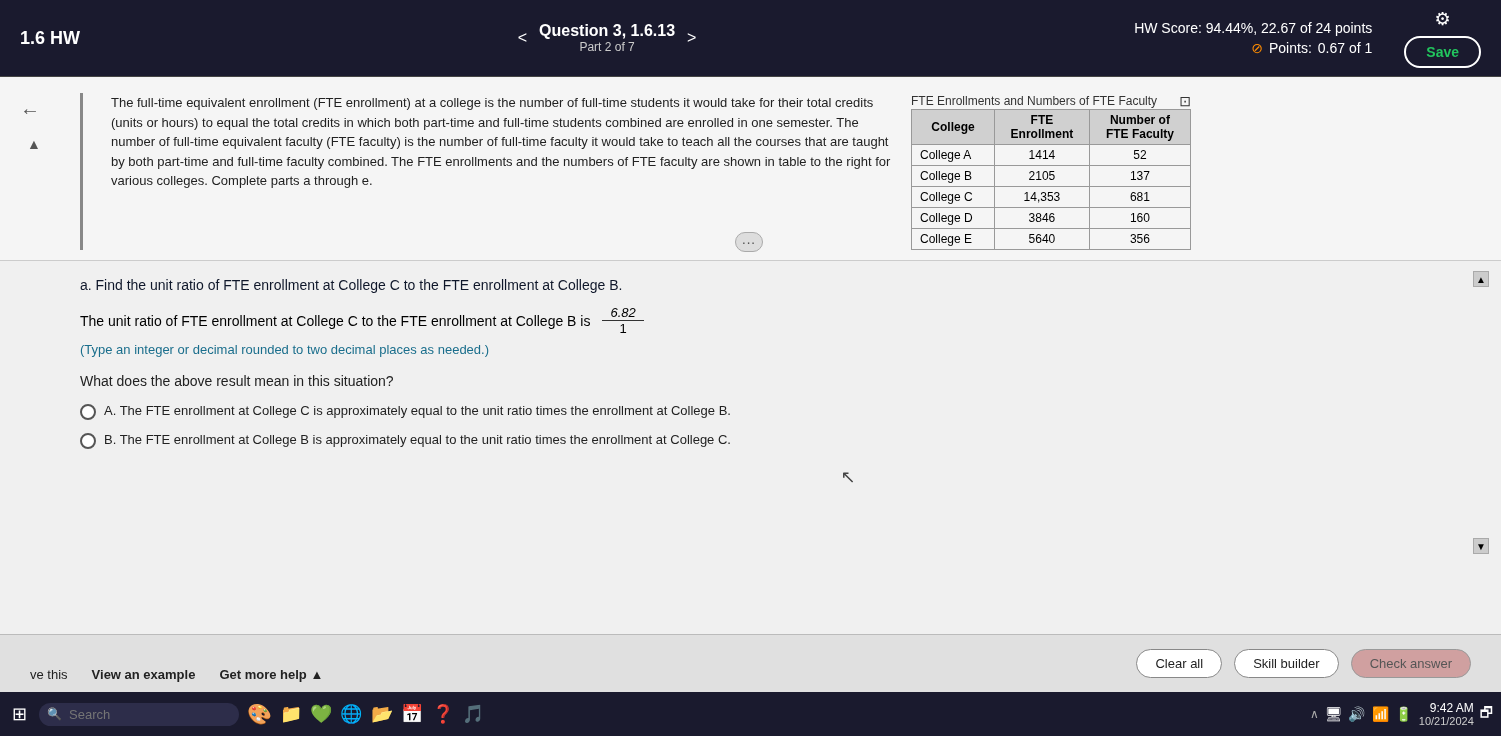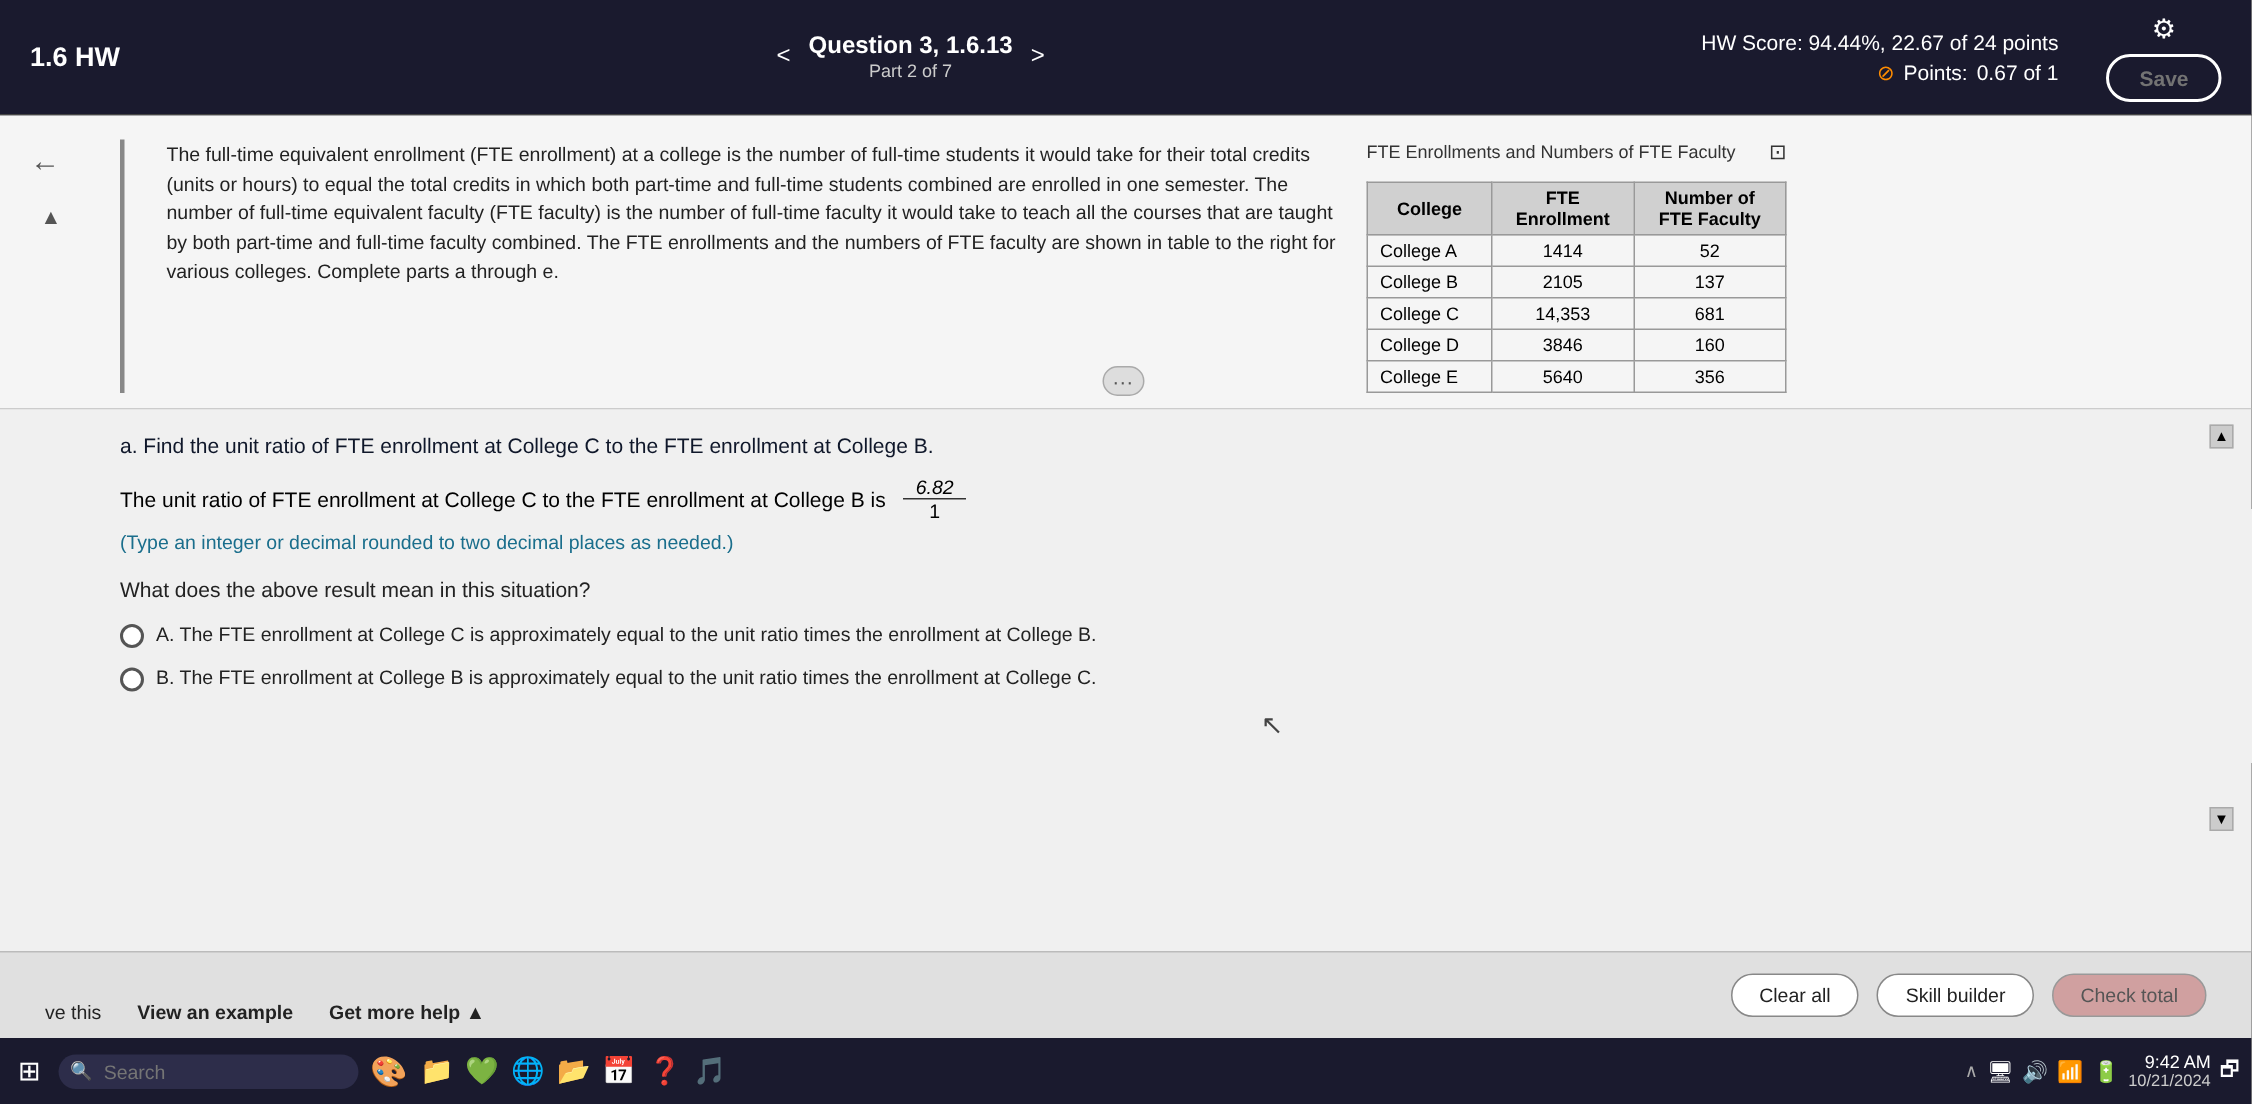--- a/index.html
+++ b/index.html
@@ -22,21 +22,21 @@
     .nav-arrow { color: #aaa; font-size: 16px; cursor: pointer; background: none; border: none; color: white; }
     .question-title { font-size: 16px; font-weight: bold; color: white; }
     .question-sub { font-size: 12px; color: #ccc; }
     .header-right { display: flex; flex-direction: column; align-items: flex-end; gap: 4px; }
     .hw-score { font-size: 14px; color: white; }
     .points { font-size: 14px; color: white; display: flex; align-items: center; gap: 6px; }
     .blocked-icon { color: #ff8c00; font-size: 14px; }
     .save-btn {
       background: transparent;
       border: 2px solid white;
-      color: #737373;
+      color: #22c55e;
       padding: 6px 20px;
       border-radius: 20px;
       font-size: 14px;
       cursor: pointer;
       font-weight: bold;
     }
 
     
     .main-content {
       background: #e8e8e8;
@@ -56,21 +56,21 @@
       position: relative;
     }
 
     .back-arrow { font-size: 20px; color: #555; cursor: pointer; margin-right: 8px; align-self: flex-start; margin-top: 4px; }
     .side-line { width: 3px; background: #888; margin: 0 8px; align-self: stretch; min-height: 80px; }
 
     .problem-text { flex: 1; font-size: 13px; color: #222; line-height: 1.5; max-width: 780px; }
 
     
     .fte-table-container { min-width: 280px; }
-    .fte-table-title { font-size: 12px; color: #333; display: flex; align-items: center; justify-content: space-between; margin-bottom: 12px; }
+    .fte-table-title { font-size: 12px; color: #333; display: flex; align-items: center; justify-content: space-between; margin-bottom: 0; }
     .fte-table { border-collapse: collapse; font-size: 12px; width: 100%; }
     .fte-table th, .fte-table td { border: 1px solid #999; padding: 3px 8px; text-align: center; }
     .fte-table th { background: #d0d0d0; font-weight: bold; }
     .fte-table td:first-child { text-align: left; }
 
     
     .answer-section {
       padding: 16px 60px 16px 80px;
       flex: 1;
       overflow-y: auto;
@@ -283,21 +283,21 @@
 
 <div class="bottom-bar">
   <div class="bottom-links">
     <span class="bottom-link">ve this</span>
     <span class="bottom-link bold">View an example</span>
     <span class="bottom-link bold">Get more help ▲</span>
   </div>
   <div class="bottom-actions">
     <button class="action-btn">Clear all</button>
     <button class="action-btn">Skill builder</button>
-    <button class="check-btn">Check total</button>
+    <button class="check-btn">Check answer</button>
   </div>
 </div>
 
 <div class="taskbar">
   <div class="taskbar-left">
     <span class="win-btn">⊞</span>
     <div class="search-wrapper">
       <span class="search-icon-taskbar">🔍</span>
       <input class="search-box" type="text" placeholder="Search" style="">
     </div>

